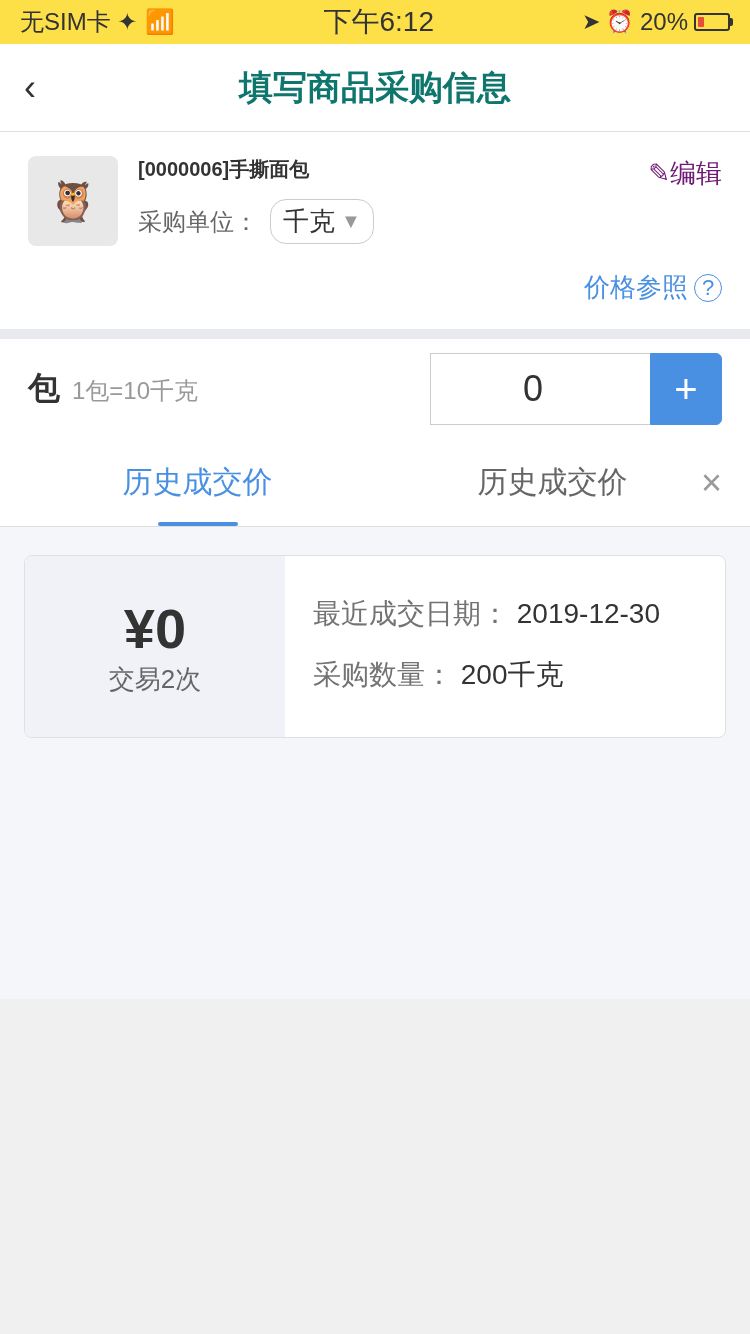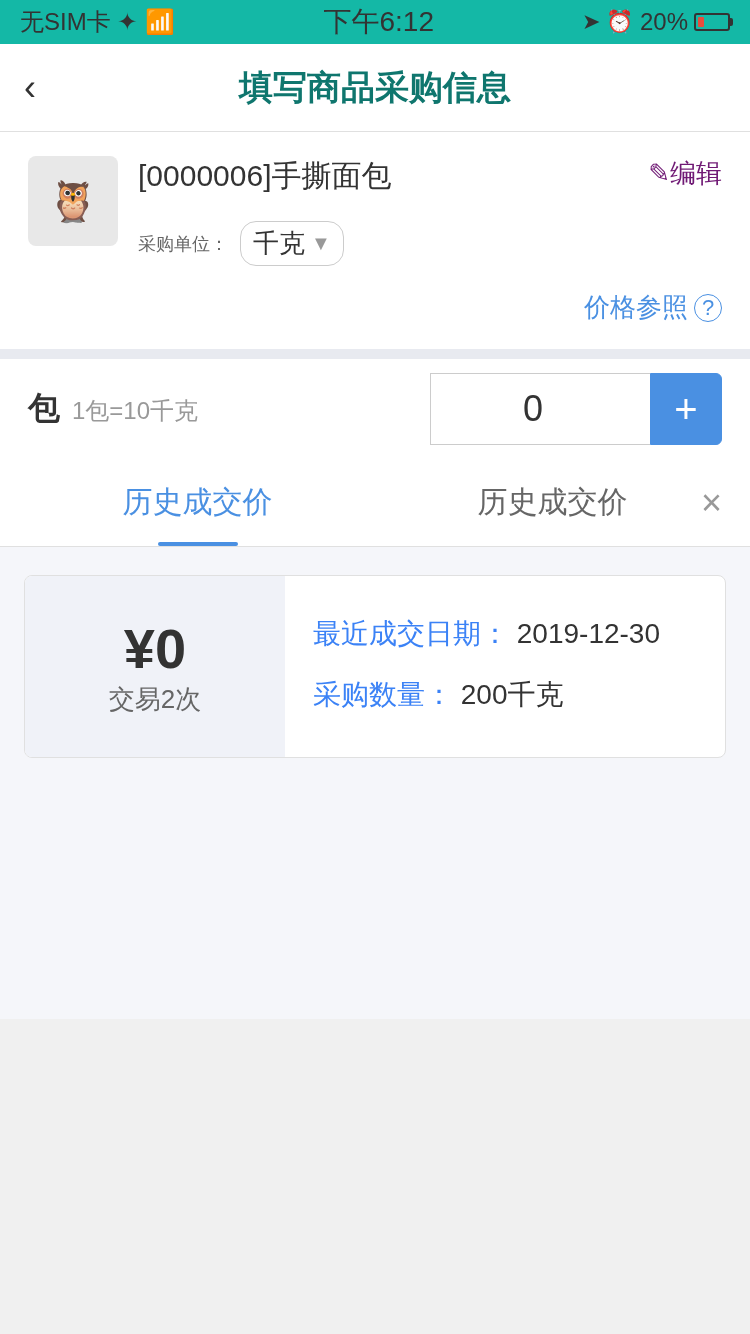--- a/index.html
+++ b/index.html
@@ -10,21 +10,21 @@
       background: #f0f0f0;
       font-family: -apple-system, "PingFang SC", "Helvetica Neue", Arial, sans-serif;
       font-size: 28px;
       color: #333;
     }
 
     
     .status-bar {
       width: 750px;
       height: 44px;
-      background: #14b8a6;
+      background: #fde047;
       display: flex;
       align-items: center;
       justify-content: space-between;
       padding: 0 20px;
       font-size: 24px;
       color: #333;
     }
     .status-left {
       display: flex;
       align-items: center;
@@ -124,32 +124,32 @@
       flex-shrink: 0;
     }
     .owl-icon {
       font-size: 40px;
       color: #888;
     }
     .product-info {
       flex: 1;
     }
     .product-name {
-      font-size: 30px;
-      font-weight: 400;
-      color: #333;
-      margin-bottom: 24px;
+      font-size: 20px;
+      font-weight: 700;
+      color: #333;
+      margin-bottom: 16px;
     }
     .product-unit-row {
       display: flex;
       align-items: center;
       gap: 12px;
     }
     .unit-label {
-      font-size: 18px;
+      font-size: 24px;
       color: #666;
     }
     .unit-select {
       display: flex;
       align-items: center;
       border: 1px solid #ccc;
       border-radius: 16px;
       padding: 4px 12px;
       font-size: 26px;
       color: #333;
@@ -335,21 +335,21 @@
       display: flex;
       flex-direction: column;
       gap: 16px;
     }
     .card-detail-row {
       font-size: 28px;
       color: #333;
       line-height: 1.6;
     }
     .detail-label {
-      color: #3b82f6;
+      color: #737373;
     }
     .detail-value {
       color: #333;
     }
   </style>
 </head>
 <body>
 
 <div class="status-bar">
   <div class="status-left">

